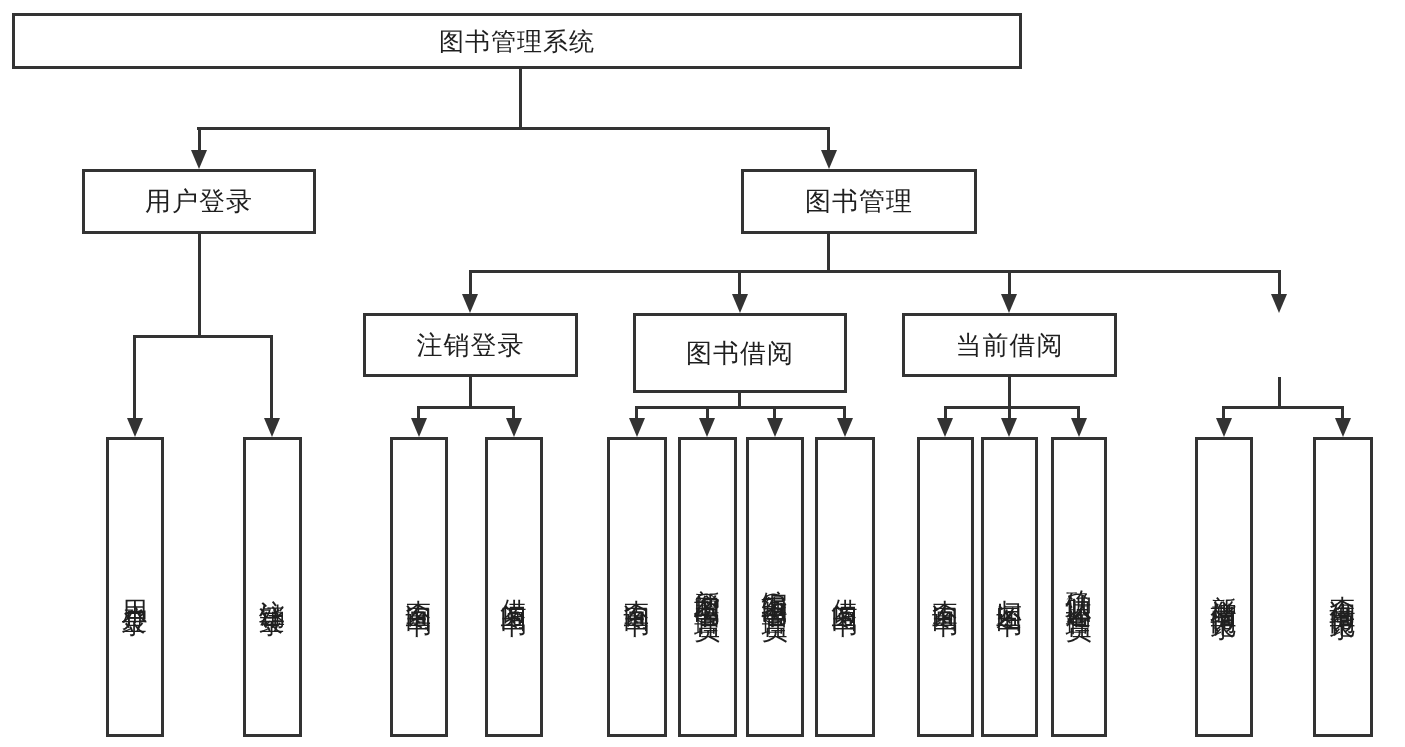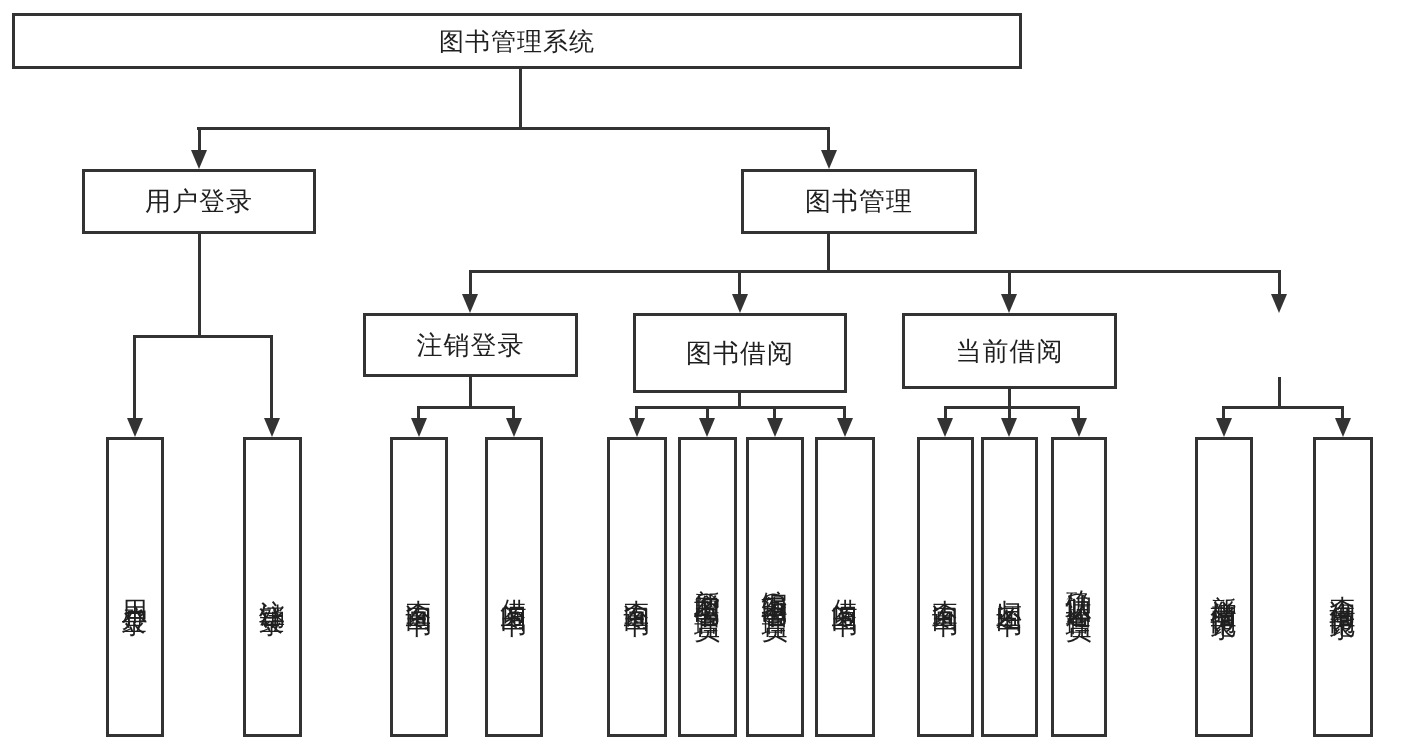--- a/index.html
+++ b/index.html
@@ -123,21 +123,21 @@
     <div class="ar" style="left:1335px;top:418px"></div>
   </div>
 
   <div class="box" style="left:12px;top:13px;width:1010px;height:56px;font-size:25px">图书管理系统</div>
 
   <div class="box" style="left:82px;top:169px;width:234px;height:65px">用户登录</div>
   <div class="box" style="left:741px;top:169px;width:236px;height:65px">图书管理</div>
 
   <div class="box" style="left:363px;top:313px;width:215px;height:64px">注销登录</div>
   <div class="box" style="left:633px;top:313px;width:214px;height:80px">图书借阅</div>
-  <div class="box" style="left:902px;top:313px;width:215px;height:76px">当前借阅</div>
+  <div class="box" style="left:902px;top:313px;width:215px;height:64px">当前借阅</div>
 
   <div class="box vbox" style="left:106px;top:437px;width:58px;height:300px">用户登录</div>
   <div class="box vbox" style="left:243px;top:437px;width:59px;height:300px">注销登录</div>
 
   <div class="box vbox" style="left:390px;top:437px;width:58px;height:300px">查询图书</div>
   <div class="box vbox" style="left:485px;top:437px;width:58px;height:300px">借阅图书</div>
 
   <div class="box vbox" style="left:607px;top:437px;width:60px;height:300px">查询图书</div>
   <div class="box vbox" style="left:678px;top:437px;width:59px;height:300px">新增图书（管理员）</div>
   <div class="box vbox" style="left:746px;top:437px;width:58px;height:300px">编辑图书（管理员）</div>

